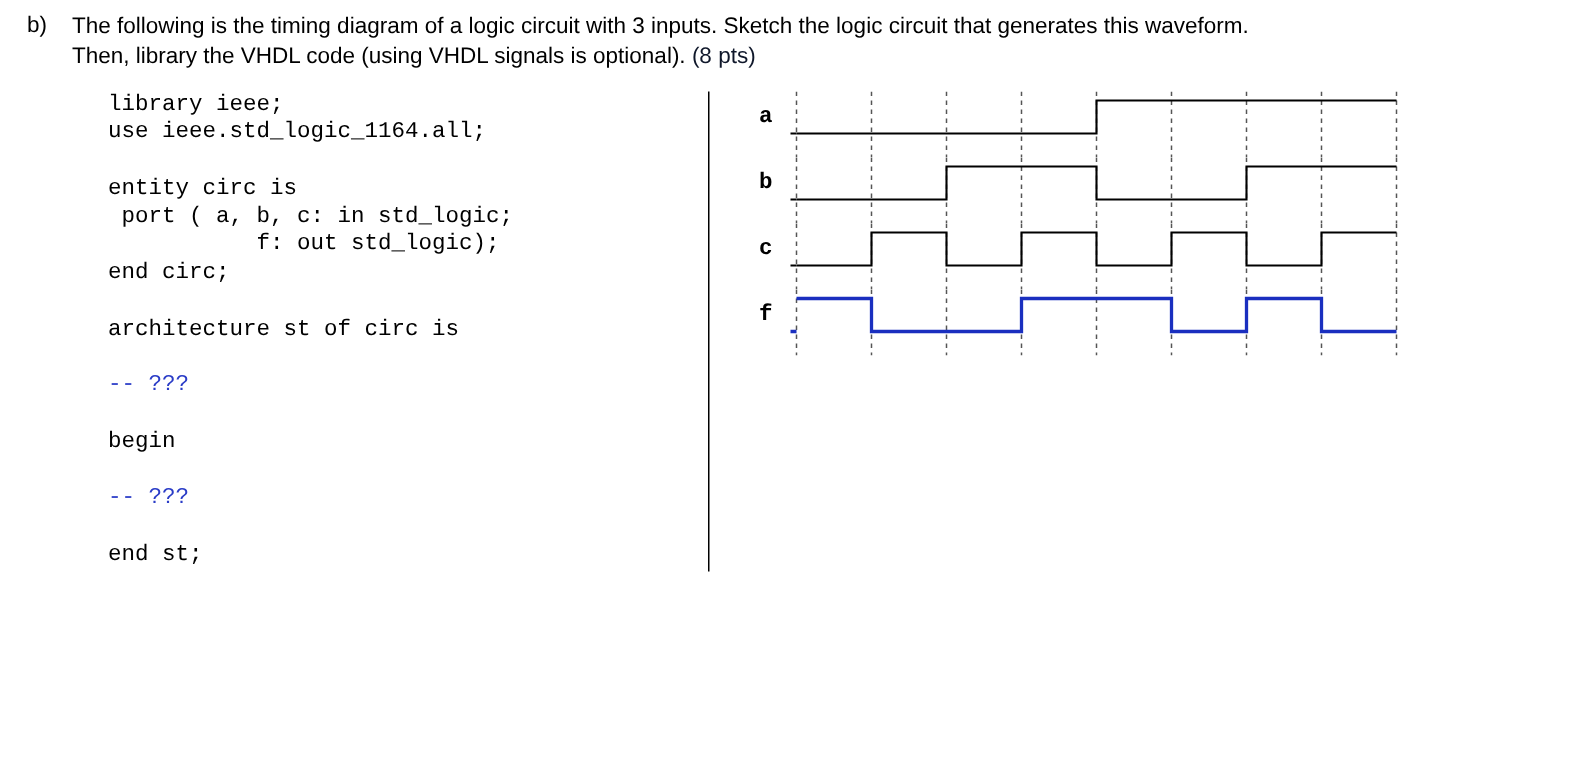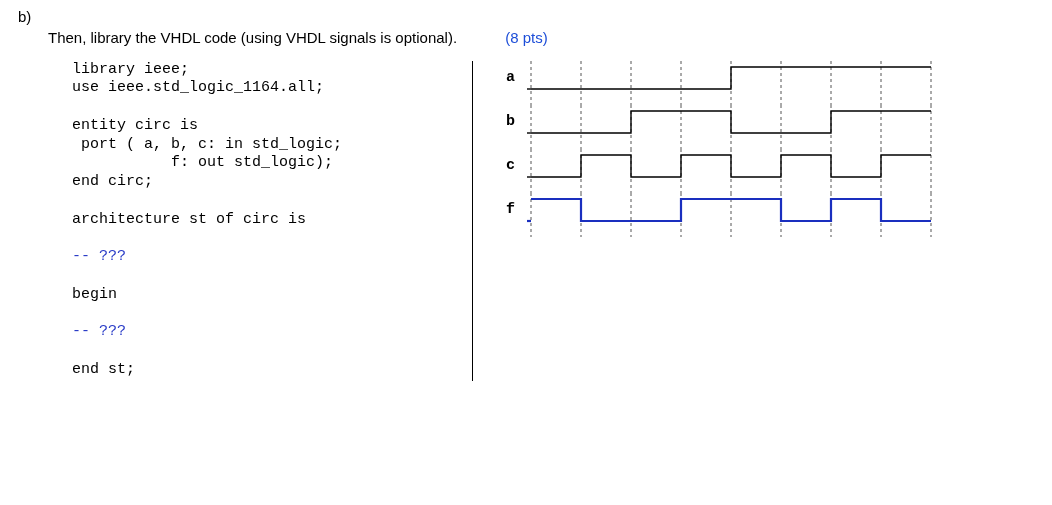--- a/index.html
+++ b/index.html
@@ -13,21 +13,21 @@
     position: relative;
     padding: 8px 18px;
   }
   .question {
     display: flex;
     gap: 8px;
     margin-bottom: 4px;
   }
   .qlabel { font-weight: 400; min-width: 22px; }
   .qtext { line-height: 1.35; }
-  .pts { color: #1d4ed8; margin-left: 44px; }
+  .pts { color: #0f172a; }
   .main {
     display: flex;
     gap: 0;
     margin-top: 12px;
     margin-left: 54px;
   }
   .codecol {
     width: 390px;
     font-family: "Courier New", Courier, monospace;
     font-size: 15px;
@@ -60,21 +60,21 @@
     font-size: 15px;
   }
   .wavesvg { display: block; }
 </style>
 </head>
 <body>
 
 <div class="question">
   <div class="qlabel">b)</div>
   <div class="qtext">
-    <br>
+    <span>The following is the timing diagram of a logic circuit with 3 inputs. Sketch the logic circuit that generates this waveform.</span><br>
     <span>Then, library the VHDL code (using VHDL signals is optional). </span><span class="pts">(8 pts)</span>
   </div>
 </div>
 
 <div class="main">
 
   <div class="codecol"><span>library ieee;</span>
 <span>use ieee.std_logic_1164.all;</span>
 <span></span>
 <span>entity circ is</span>

